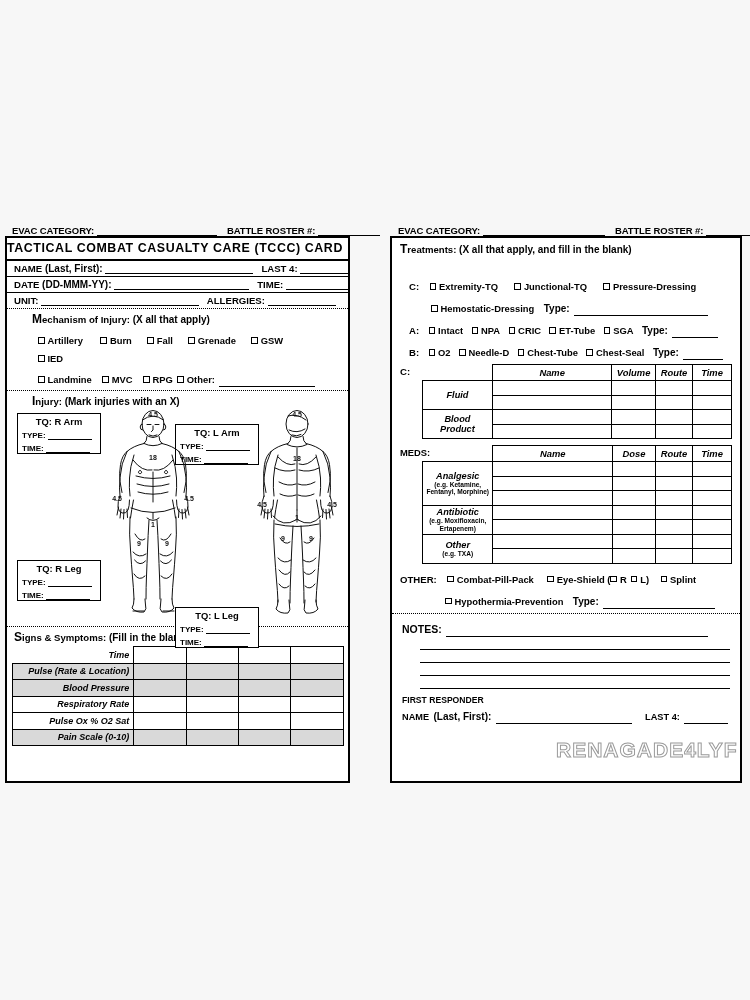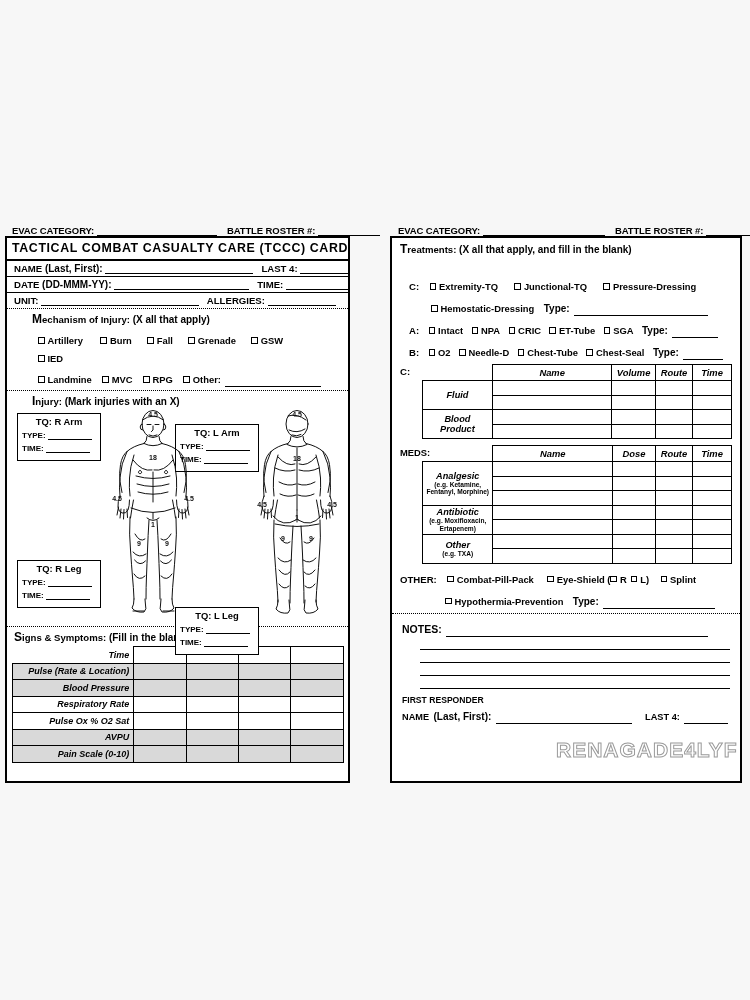--- a/index.html
+++ b/index.html
@@ -26,21 +26,21 @@
     white-space: nowrap;
     letter-spacing: -0.1px;
   }
   .evac-left  { left: 12px;  top: 225px; }
   .evac-right { left: 398px; top: 225px; }
   .ul { display: inline-block; border-bottom: 1.4px solid #000; vertical-align: bottom; height: 10px; }
 
   
   .title-bar {
     border-bottom: 2px solid #000;
-    text-align: right;
+    text-align: left;
     font-size: 12.4px; font-weight: bold;
     letter-spacing: 0.6px;
     padding: 3px 0 4px;
   }
   .row-line { border-bottom: 1px solid #000; padding: 2px 6px 2px 7px; font-size: 9.6px; font-weight: bold; white-space: nowrap; }
   .tiny { font-size: 10px; font-weight: bold; }
   .sec-head { font-size: 9.6px; font-weight: bold; }
   .sec-head .big { font-size: 12px; }
   .dotted { border-top: 1.6px dotted #000; }
   .pad { padding: 3px 25px; }
@@ -48,21 +48,21 @@
     display: inline-block; width: 6.5px; height: 6.5px;
     border: 1.2px solid #000; background:#fff;
     vertical-align: middle; margin-right: 3px; position: relative; top: -1px;
   }
   .chk { font-size: 9.4px; font-weight: bold; white-space: nowrap; display:inline-block; }
 
   
   .injury-area { position: relative; height: 218px; }
   .tqbox {
     position: absolute; border: 1.6px solid #000; background: #fff;
-    width: 84px; height: 48px; padding: 2px 4px 0;
+    width: 84px; height: 41px; padding: 2px 4px 0;
   }
   .tqbox .tqt { text-align: center; font-size: 9.4px; font-weight: bold; }
   .tqbox .fl { font-size: 8px; font-weight: bold; margin-top: 3px; }
   .tqbox .fl .ul { width: 44px; }
 
   .figwrap { position: absolute; }
 
   
   table { border-collapse: collapse; }
   .ss-table { width: 332px; margin: 2px auto 0; }
@@ -144,21 +144,21 @@
         <span class="chk" style="margin-right:13px"><i class="cb"></i><span>Artillery</span></span>
         <span class="chk" style="margin-right:11px"><i class="cb"></i><span>Burn</span></span>
         <span class="chk" style="margin-right:11px"><i class="cb"></i><span>Fall</span></span>
         <span class="chk" style="margin-right:11px"><i class="cb"></i><span>Grenade</span></span>
         <span class="chk" style="margin-right:11px"><i class="cb"></i><span>GSW</span></span>
         <span class="chk"><i class="cb"></i><span>IED</span></span>
       </div>
       <div style="margin-top:3px; padding-left:6px;">
         <span class="chk" style="margin-right:6px"><i class="cb"></i><span>Landmine</span></span>
         <span class="chk" style="margin-right:6px"><i class="cb"></i><span>MVC</span></span>
-        <span class="chk" style="margin-right:6px"><i class="cb"></i><span>RPG</span></span>
+        <span class="chk" style=""><i class="cb"></i><span>RPG</span></span>
         <span class="chk"><i class="cb"></i><span>Other:</span></span>
         <span class="ul" style="width:96px"></span>
       </div>
     </div>
 
     <div class="dotted"></div>
 
     <div class="pad" style="padding-bottom:0">
       <div class="sec-head">
         <span class="big">I</span><span>njury:</span>
@@ -364,27 +364,20 @@
         <td class="ss-cell"></td>
       </tr>
       <tr>
         <td class="ss-lbl">Pulse Ox % O2 Sat</td>
         <td class="ss-cell"></td>
         <td class="ss-cell"></td>
         <td class="ss-cell"></td>
         <td class="ss-cell"></td>
       </tr>
       <tr>
-        <td class="ss-lbl shade">AVPU</td>
-        <td class="ss-cell shade"></td>
-        <td class="ss-cell shade"></td>
-        <td class="ss-cell shade"></td>
-        <td class="ss-cell shade"></td>
-      </tr>
-      <tr>
         <td class="ss-lbl shade">Pain Scale (0-10)</td>
         <td class="ss-cell shade"></td>
         <td class="ss-cell shade"></td>
         <td class="ss-cell shade"></td>
         <td class="ss-cell shade"></td>
       </tr>
     </tbody>
       </table>
   </div>
 

